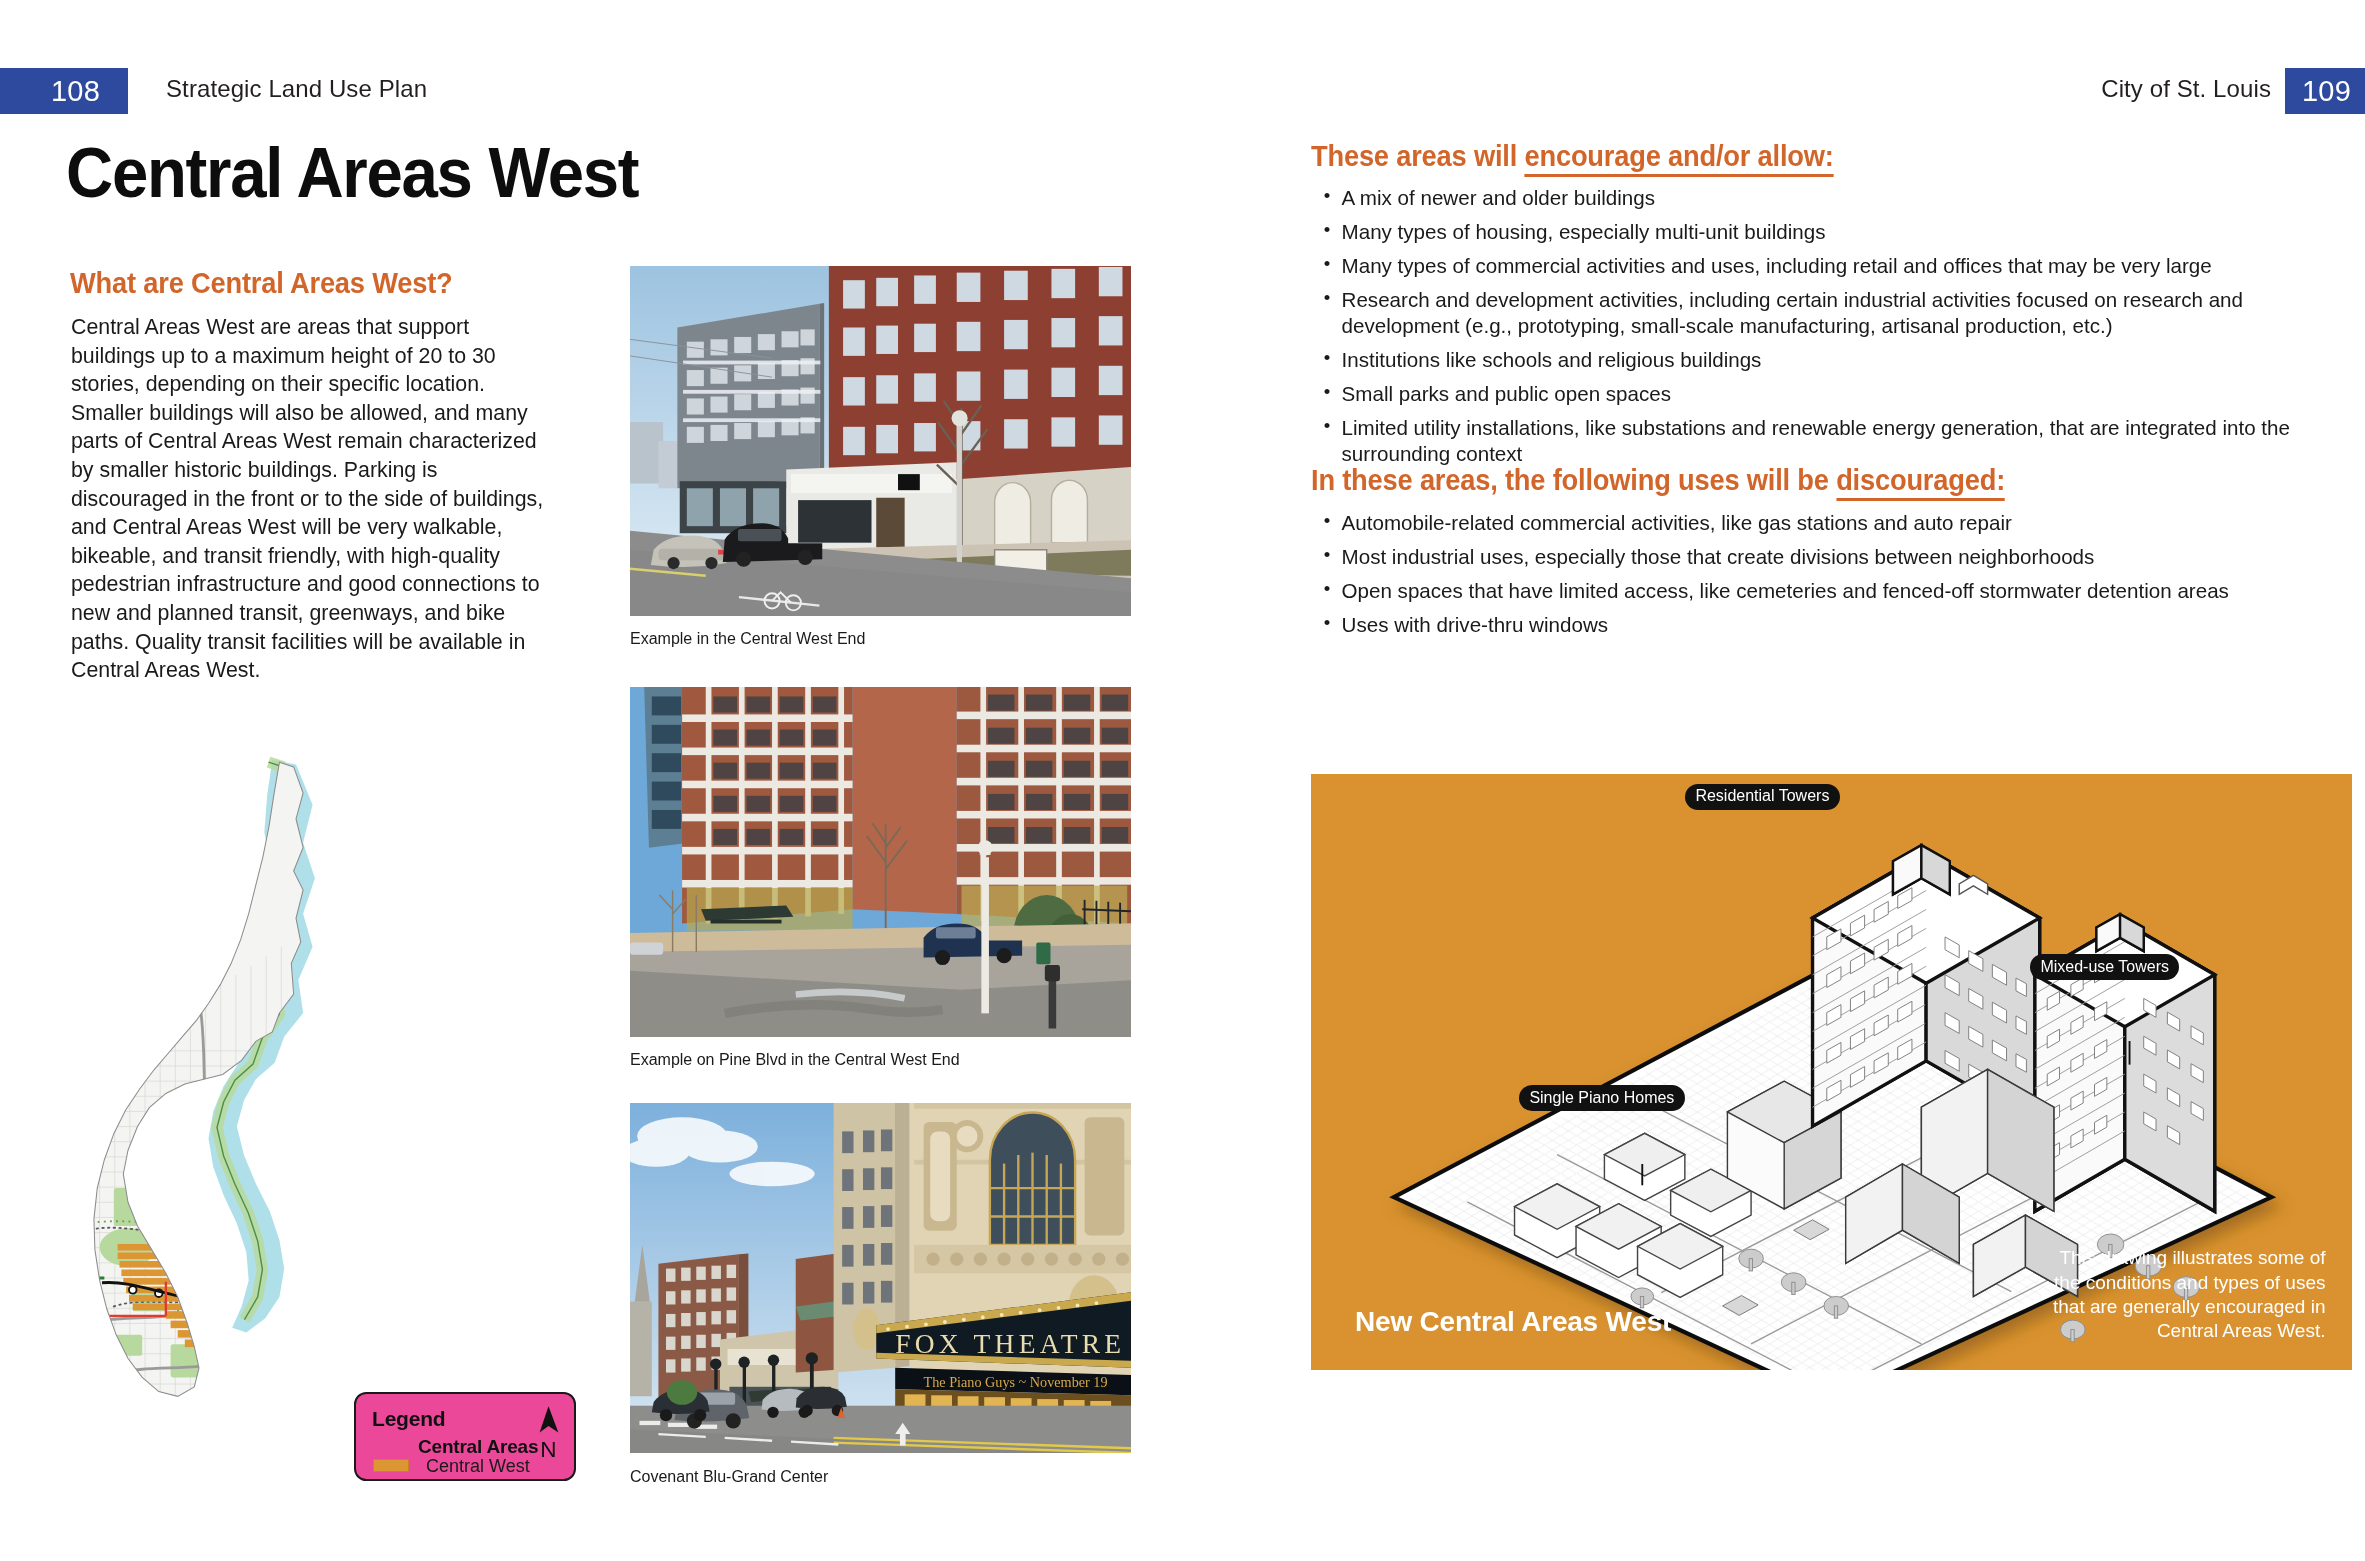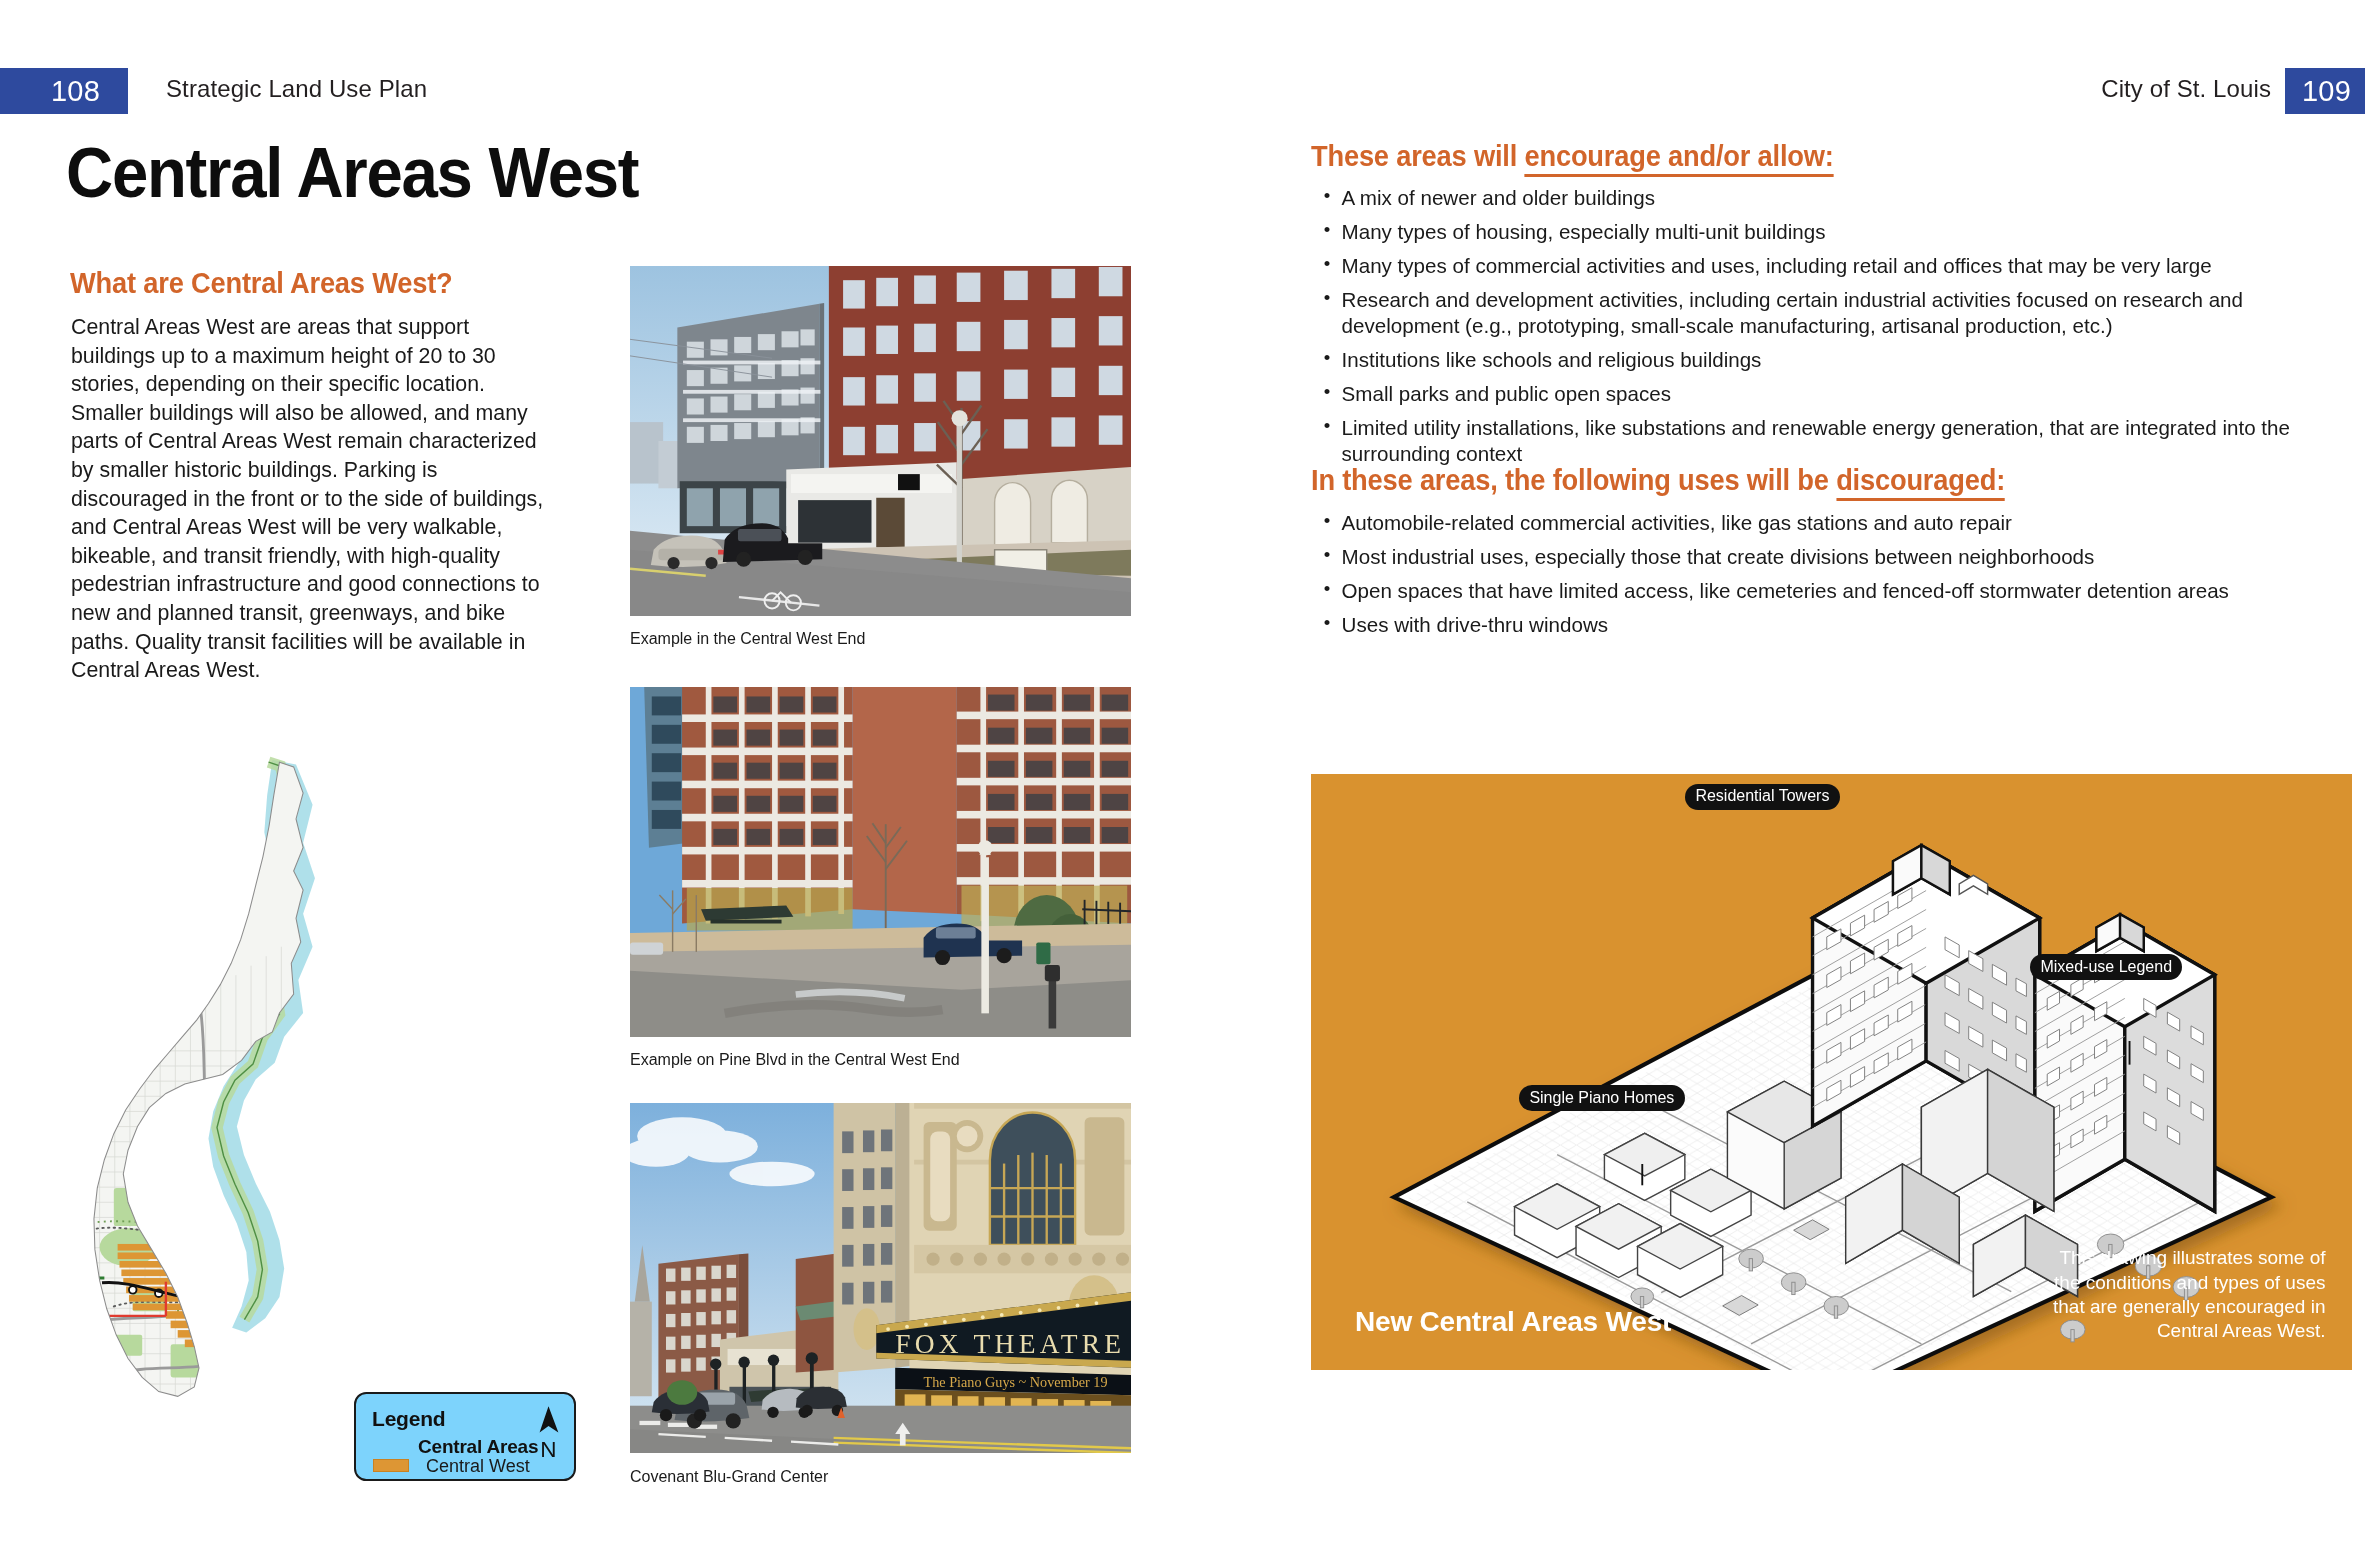--- a/index.html
+++ b/index.html
@@ -88,21 +88,21 @@
   #cap1 { left: 630px; top: 630px; }
   #cap2 { left: 630px; top: 1051px; }
   #cap3 { left: 630px; top: 1468px; }
 
   
   #map { position: absolute; left: 57px; top: 748px; width: 355px; height: 672px; }
 
   
   #legend {
     position: absolute; left: 354px; top: 1392px; width: 222px; height: 89px;
-    background: #7dd3fc; border: 2.4px solid #1a1a1a; border-radius: 12.3px;
+    background: #ec4899; border: 2.4px solid #1a1a1a; border-radius: 12.3px;
   }
   #legend .lg-title {
     position: absolute; left: 16px; top: 13.2px; font-size: 21px; font-weight: 900; color: #111;
     font-family: "Liberation Sans", sans-serif; letter-spacing: -0.2px;
   }
   #legend .lg-cat {
     position: absolute; left: 62px; top: 42px; font-size: 19px; font-weight: 900; color: #111;
     font-family: "Liberation Sans", sans-serif; letter-spacing: -0.2px;
   }
   #legend .lg-sw {
@@ -1116,21 +1116,21 @@
       </g>
 
       <g stroke="#111" stroke-width="4">
         <path d="M1300,760 L1300,700"></path>
         <path d="M1730,830 L1730,780"></path>
         <path d="M700,1085 L700,1040"></path>
       </g>
     </svg>
 
     <div class="callout" id="co-res">Residential Towers</div>
-    <div class="callout" id="co-mix">Mixed-use Legend</div>
+    <div class="callout" id="co-mix">Mixed-use Towers</div>
     <div class="callout" id="co-sfh">Single Piano Homes</div>
 
     <div id="panel-title">New Central Areas West</div>
     <div id="panel-note">This drawing illustrates some of the conditions and types of uses that are generally encouraged in Central Areas West.</div>
   </div>
 
 </div>
 
 
 </body></html>

